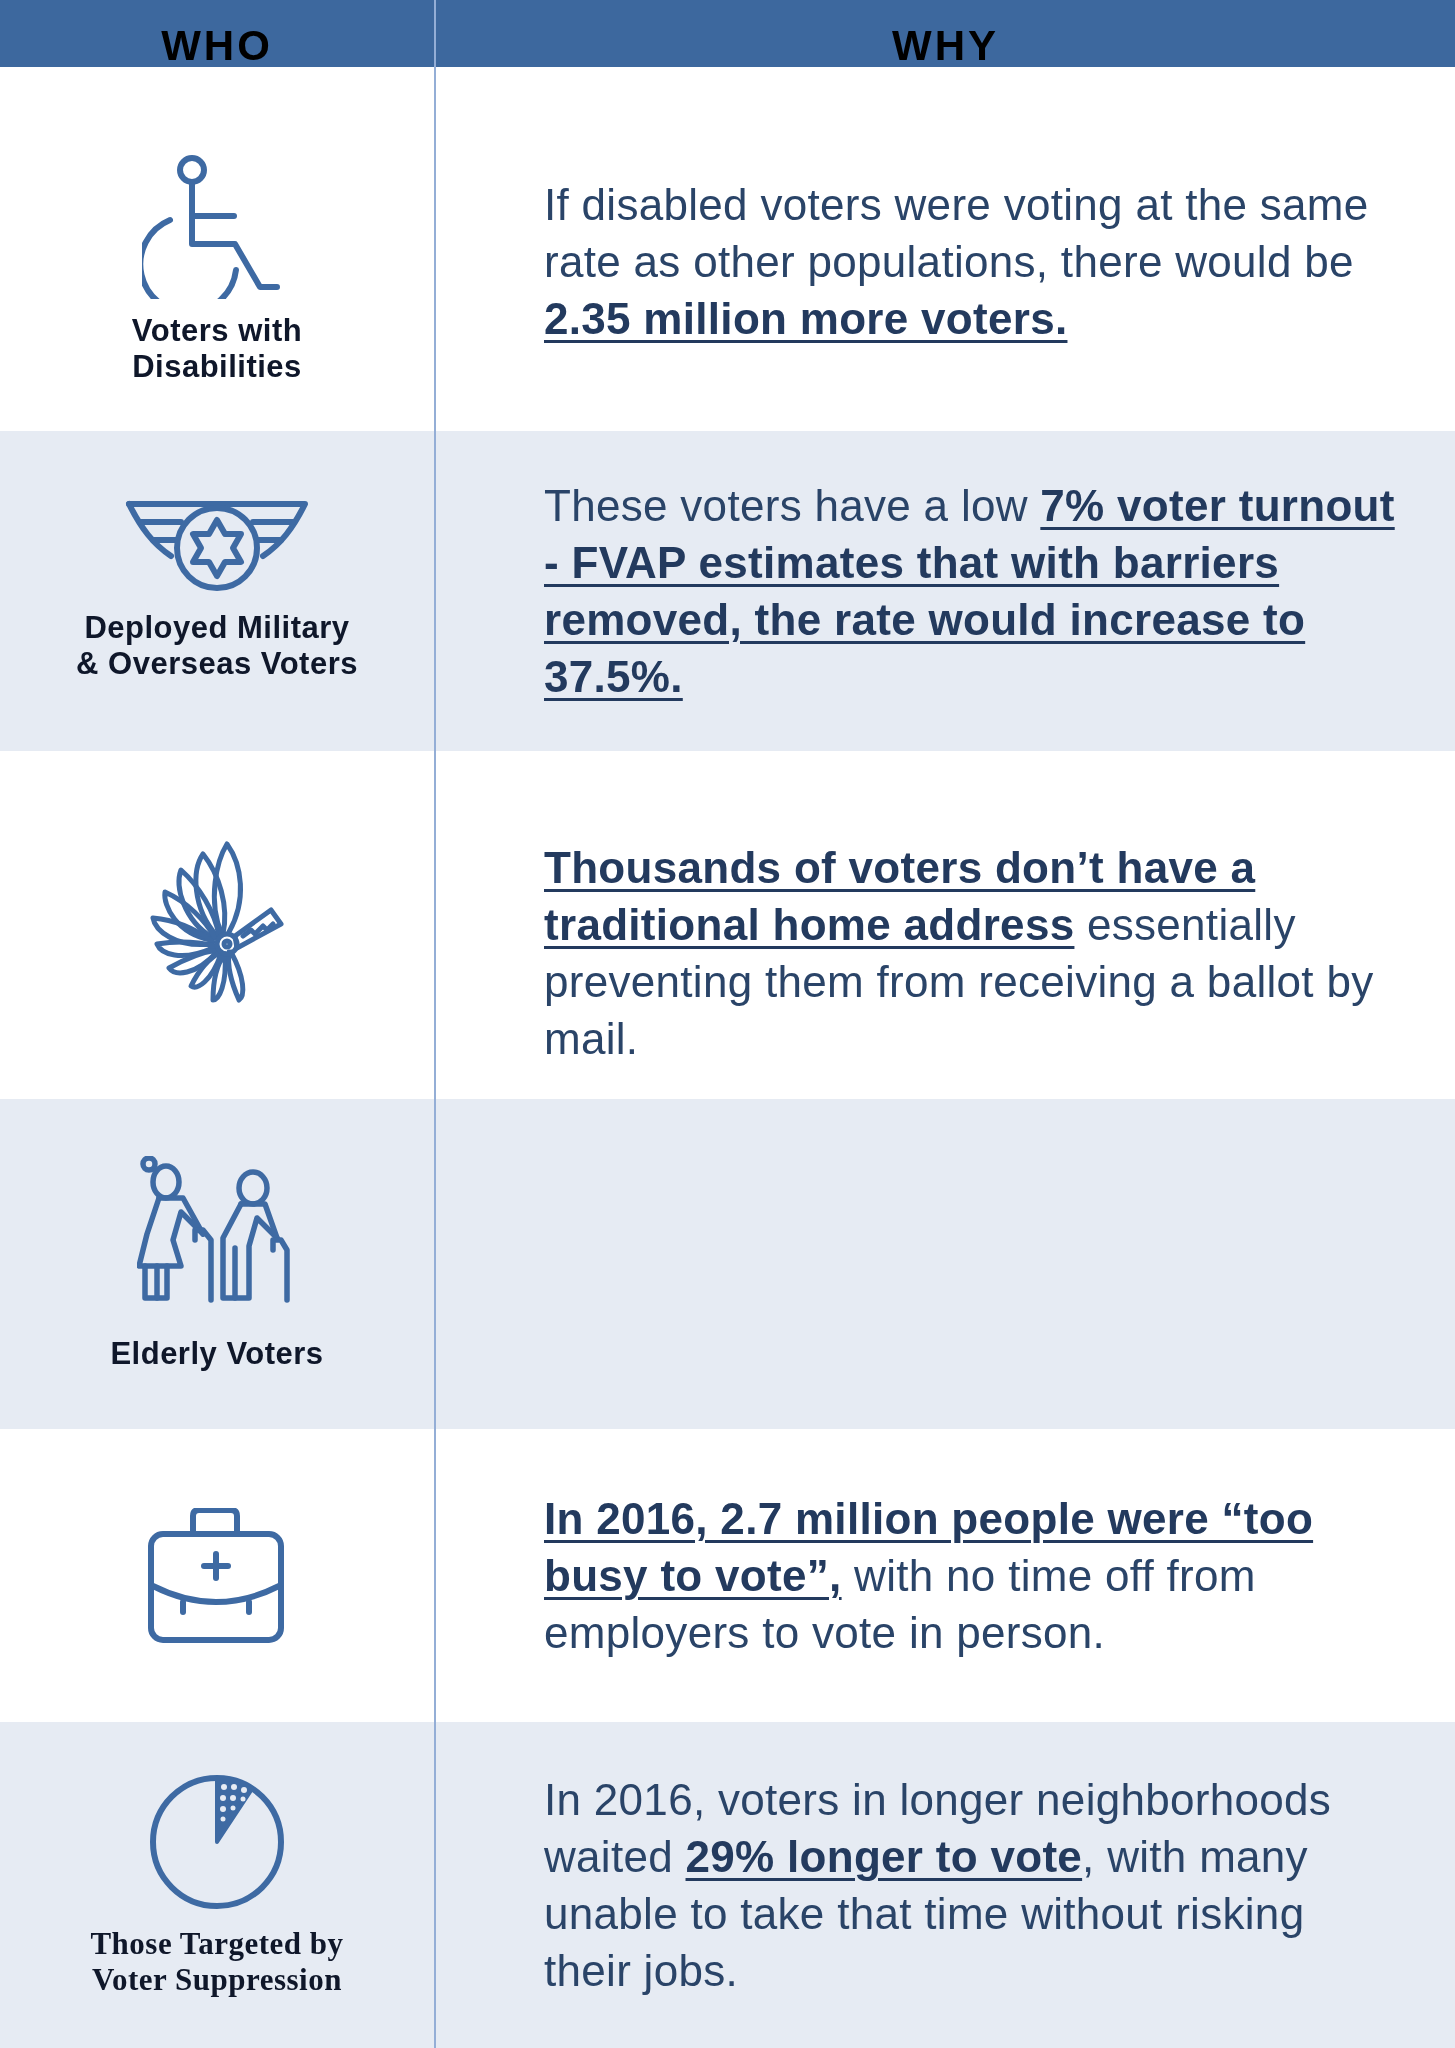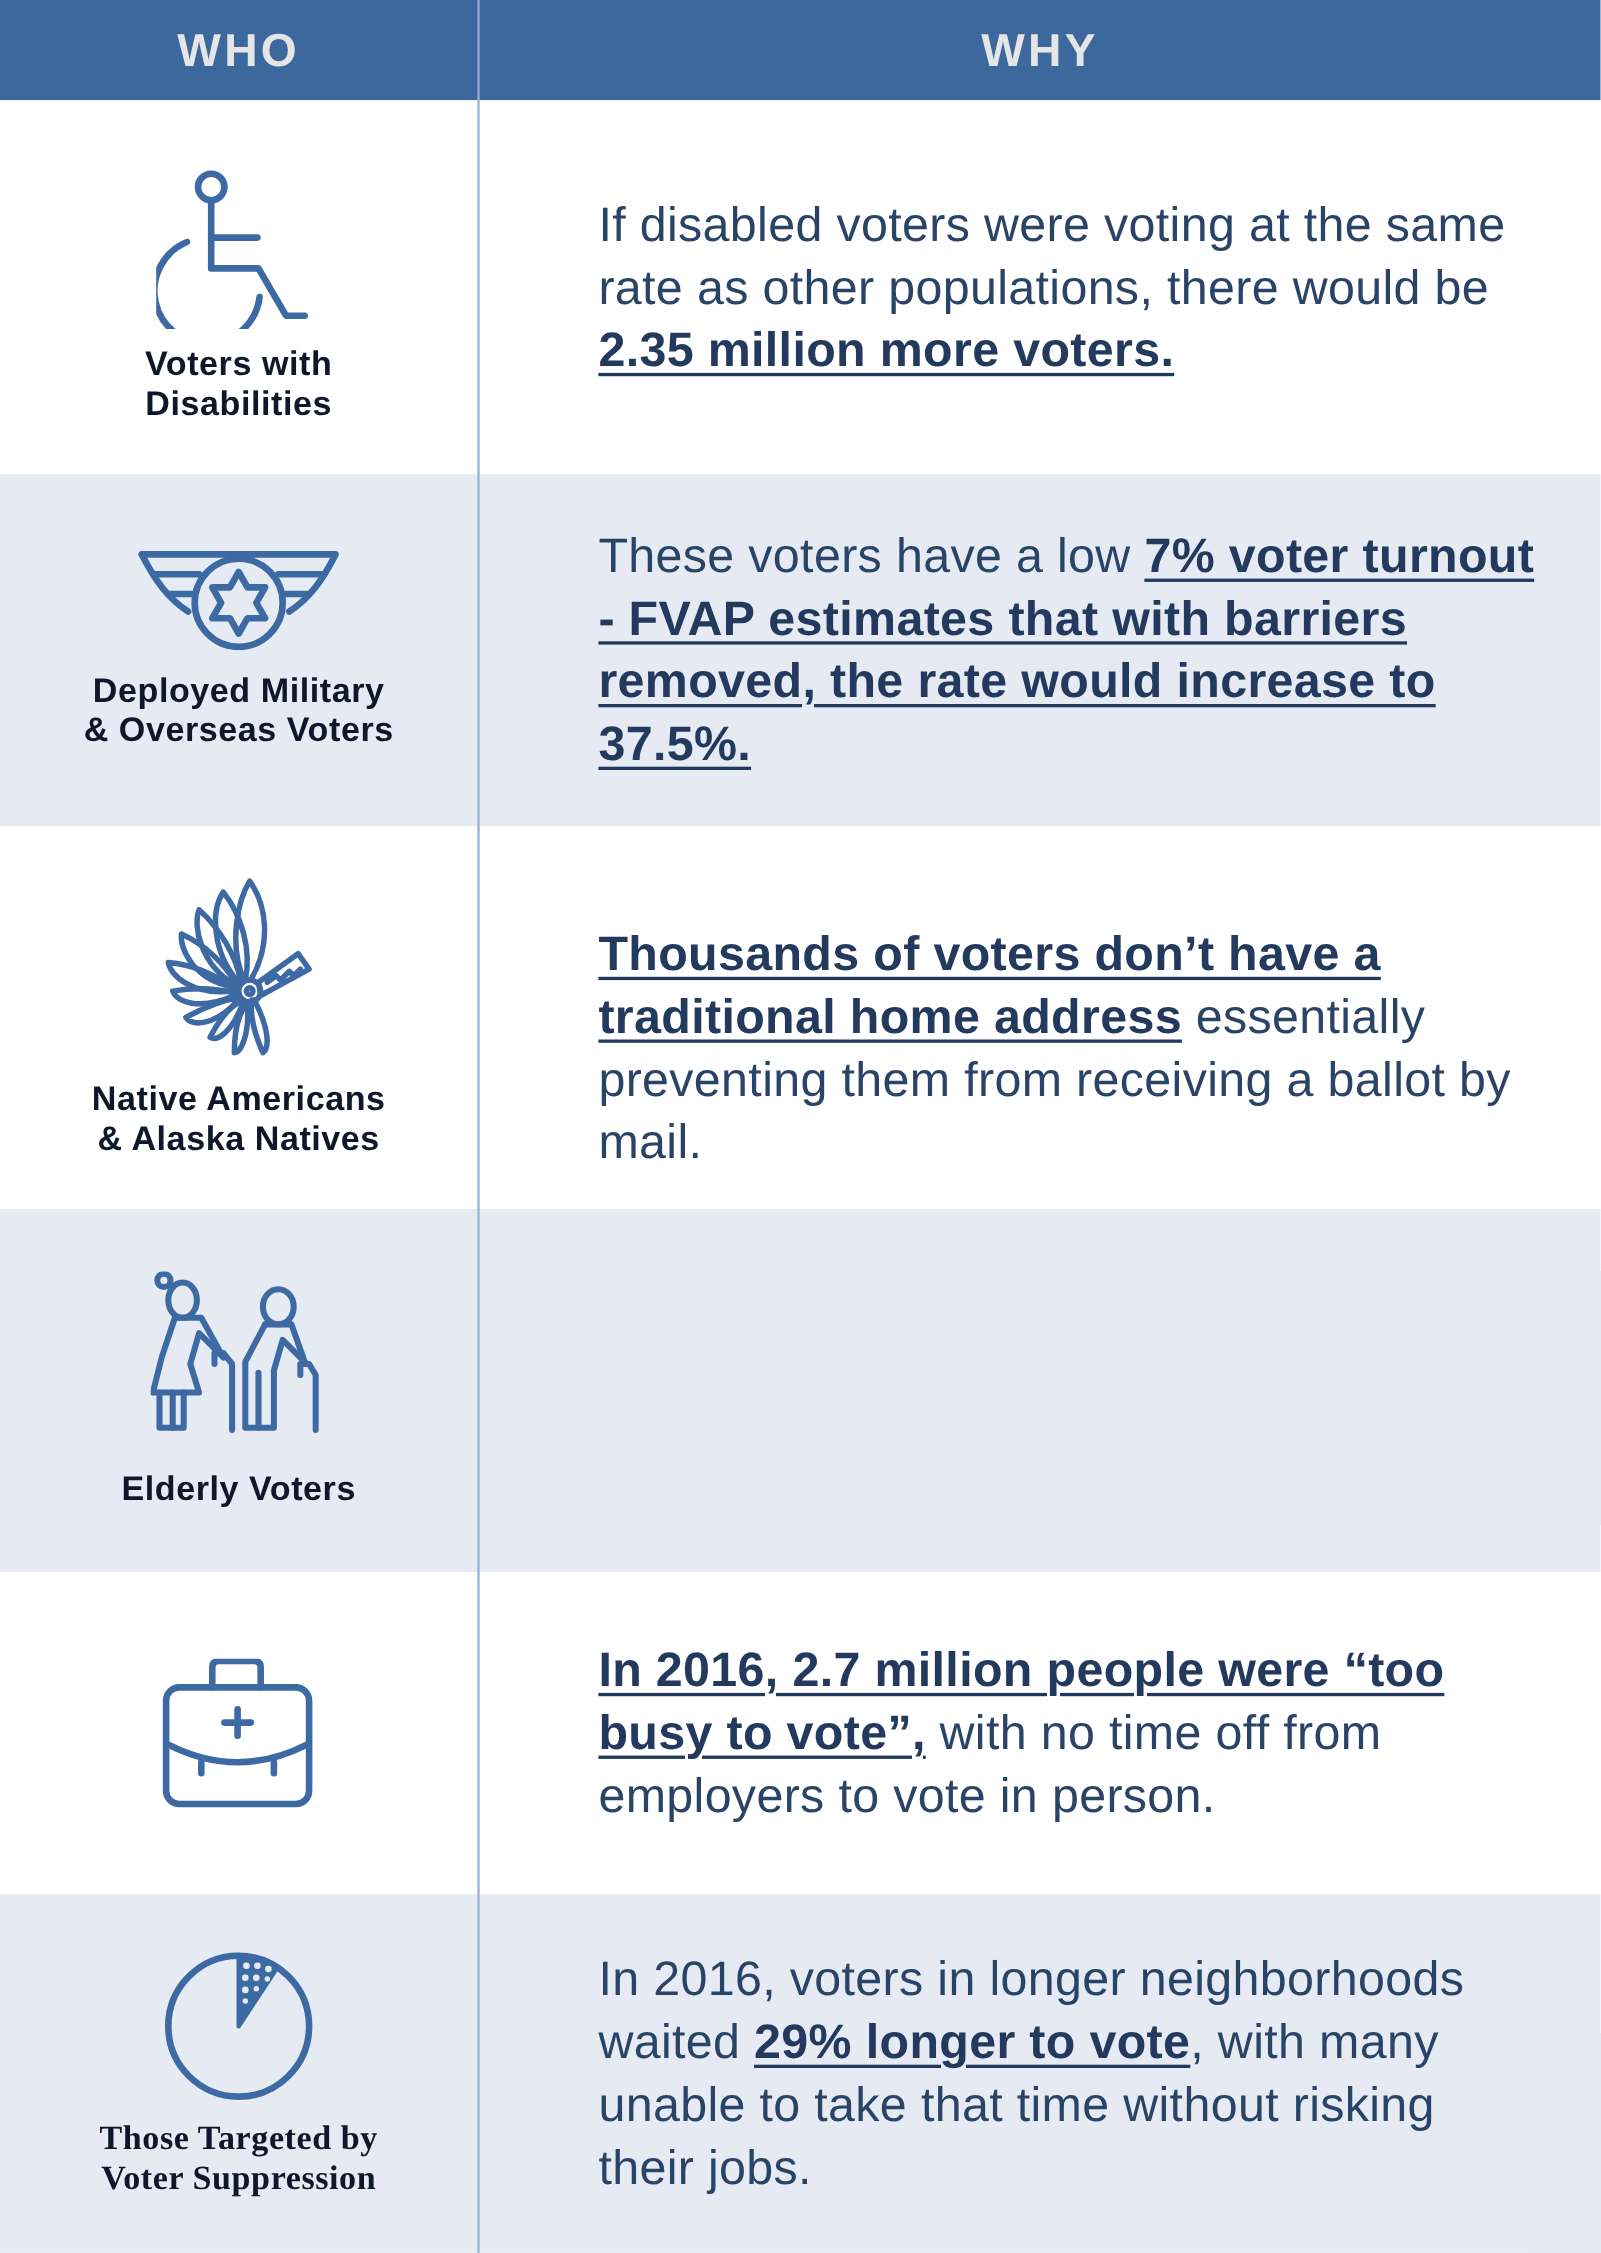--- a/index.html
+++ b/index.html
@@ -4,22 +4,22 @@
 <style>
   html, body { margin: 0; padding: 0; }
   body {
     width: 1455px; height: 2048px; overflow: hidden;
     background: #ffffff;
     font-family: "Liberation Sans", "DejaVu Sans", sans-serif;
     color: #243c60;
     position: relative;
   }
   .header {
-    position: absolute; left: 0; top: 0; width: 1455px; height: 91px;
-    background: #3d689e; color: #e5e5e5;
+    position: absolute; left: 0; top: 0; width: 1455px; height: 67px;
+    background: #3d689e; color: #000000;
   }
   .header .cell {
     position: absolute; top: 0; height: 91px;
     display: flex; align-items: center; justify-content: center;
     font-weight: bold; font-size: 42px; letter-spacing: 3px;
   }
   .header .who { left: 0; width: 434px; }
   .header .why { left: 436px; width: 1019px; }
   .divider {
     position: absolute; left: 434px; top: 0; width: 2px; height: 2048px;
@@ -126,24 +126,20 @@
           <path d="M74,114 C64,142 50,150 44,146 C52,130 62,118 74,112"></path>
           <path d="M78,114 C80,144 72,160 66,160 C66,140 70,124 78,114"></path>
           <path d="M84,112 C98,138 98,156 92,160 C84,142 80,126 82,112"></path>
           <circle cx="80" cy="104" r="10"></circle>
           <circle cx="80" cy="104" r="3"></circle>
           <polygon points="88,96 124,70 134,84 90,108"></polygon>
           <path d="M96,96 L104,90 L108,94 L116,86 L120,90 L126,84"></path>
         </g>
       </svg>
     </span>
-    <div class="label">
-      <div>Native Americans</div>
-      <div>&amp; Alaska Natives</div>
-    </div>
   </div>
   <div class="why-cell" style="align-items:flex-start;padding-top:88px;height:auto;">
     <div class="why-text">
       <span class="em">Thousands of voters don’t have a traditional home address</span><span> essentially preventing them from receiving a ballot by mail.</span>
     </div>
   </div>
 </div>
 
 <div class="row alt" style="top:1099px;height:330px;">
   <div class="who-cell">

